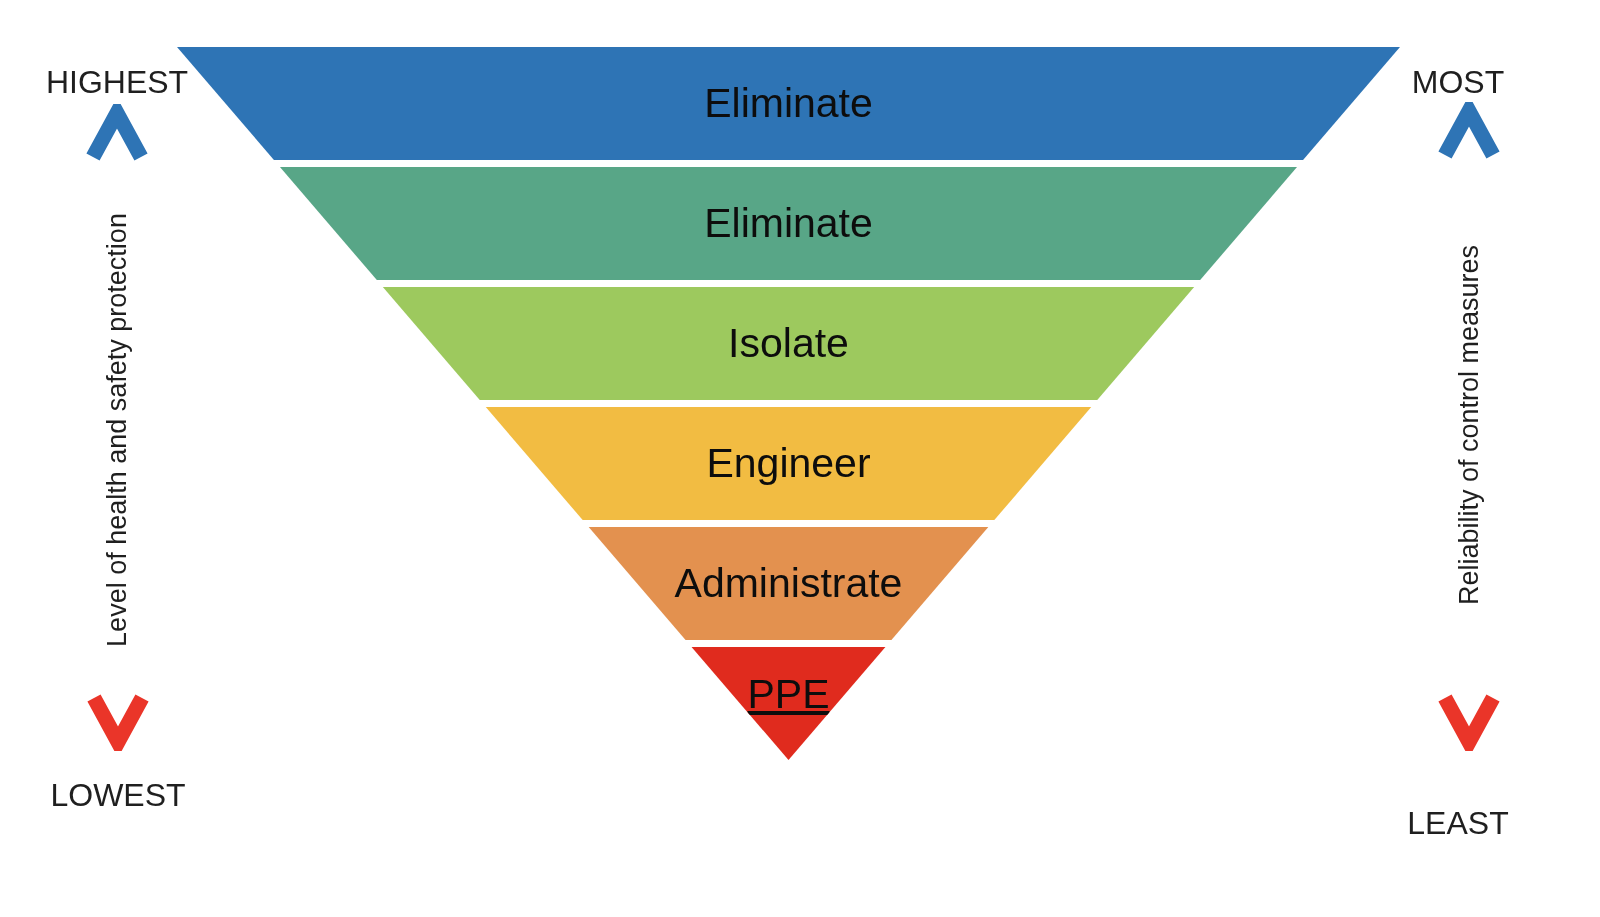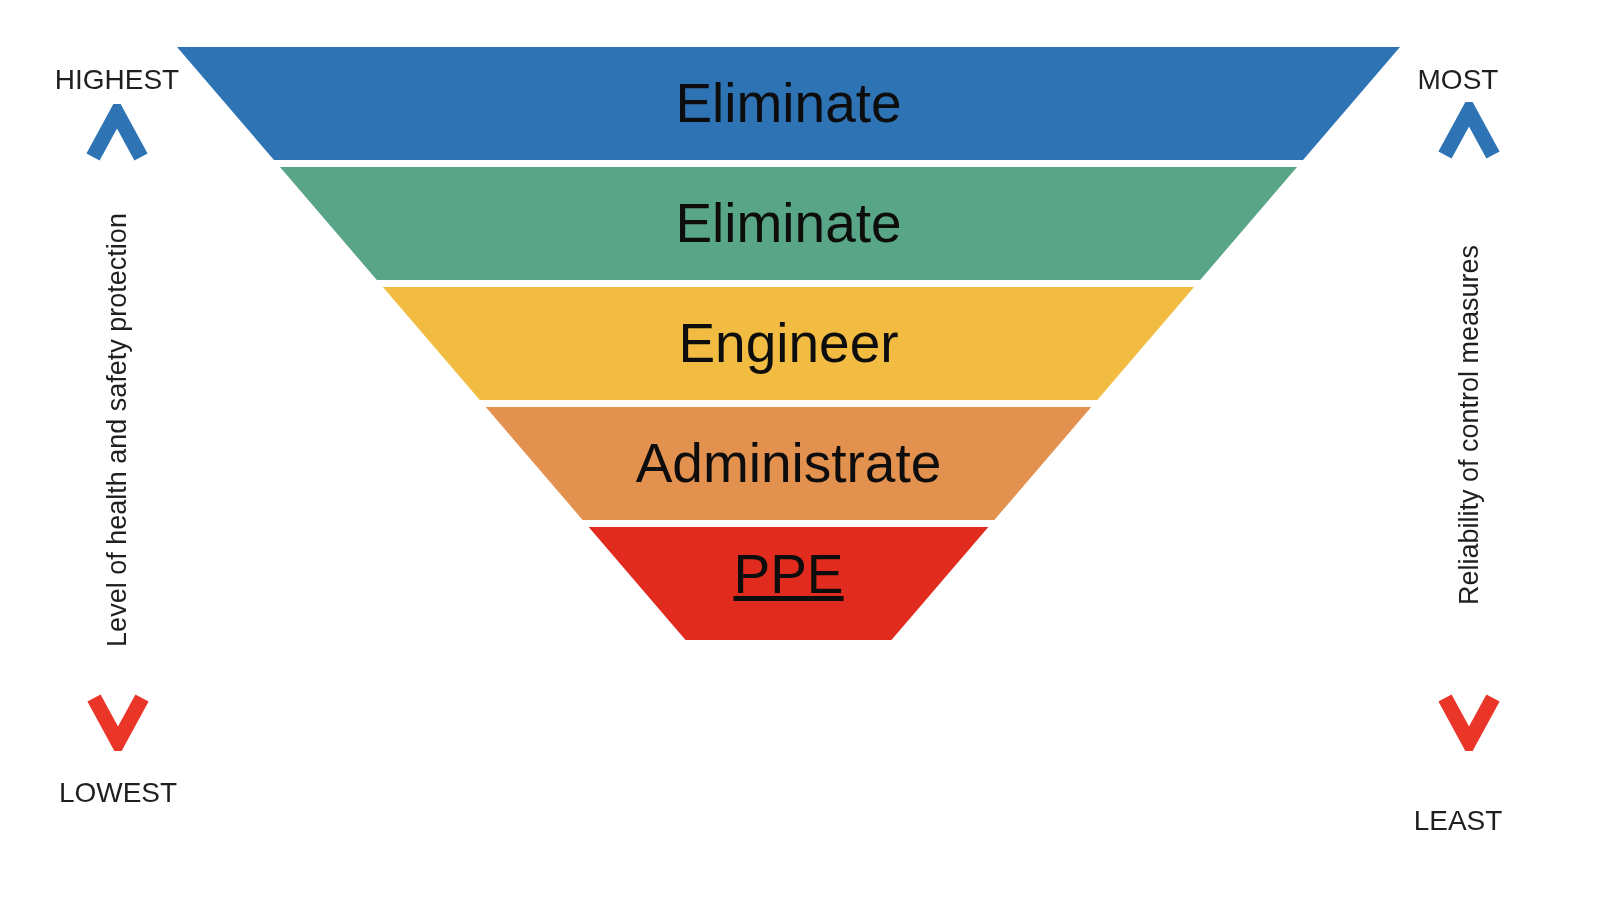--- a/index.html
+++ b/index.html
@@ -26,32 +26,32 @@
   }
   .band {
     height: 113px;
     flex: 0 0 113px;
     display: flex;
     align-items: center;
     justify-content: center;
   }
   .band + .band { margin-top: 7px; }
   .band-label {
-    font-size: 55px;
+    font-size: 41px;
     line-height: 1;
     color: #0d0d0d;
   }
   .band-ppe .band-label { margin-top: -18px; text-decoration: underline; }
 
   
   .cap-label {
     position: absolute;
     width: 220px;
     text-align: center;
-    font-size: 28px;
+    font-size: 32px;
     color: #1f1f1f;
     line-height: 1;
   }
   .vlabel {
     position: absolute;
     white-space: nowrap;
     font-size: 27px;
     color: #1f1f1f;
     transform: translate(-50%, -50%) rotate(-90deg);
     transform-origin: center center;
@@ -81,20 +81,23 @@
 <body>
 
 <div class="stage">
 
   <div class="funnel">
     <div class="band" style="background: rgb(46, 116, 181);">
       <span class="band-label">Eliminate</span>
     </div>
     <div class="band" style="background: rgb(88, 166, 135);">
       <span class="band-label">Eliminate</span>
+    </div>
+    <div class="band" style="background: rgb(157, 201, 94);">
+      <span class="band-label">Isolate</span>
     </div>
     <div class="band" style="background: rgb(242, 188, 66);">
       <span class="band-label">Engineer</span>
     </div>
     <div class="band" style="background: rgb(227, 145, 79);">
       <span class="band-label">Administrate</span>
     </div>
     <div class="band band-ppe" style="background: rgb(224, 43, 30);">
       <span class="band-label">PPE</span>
     </div>

